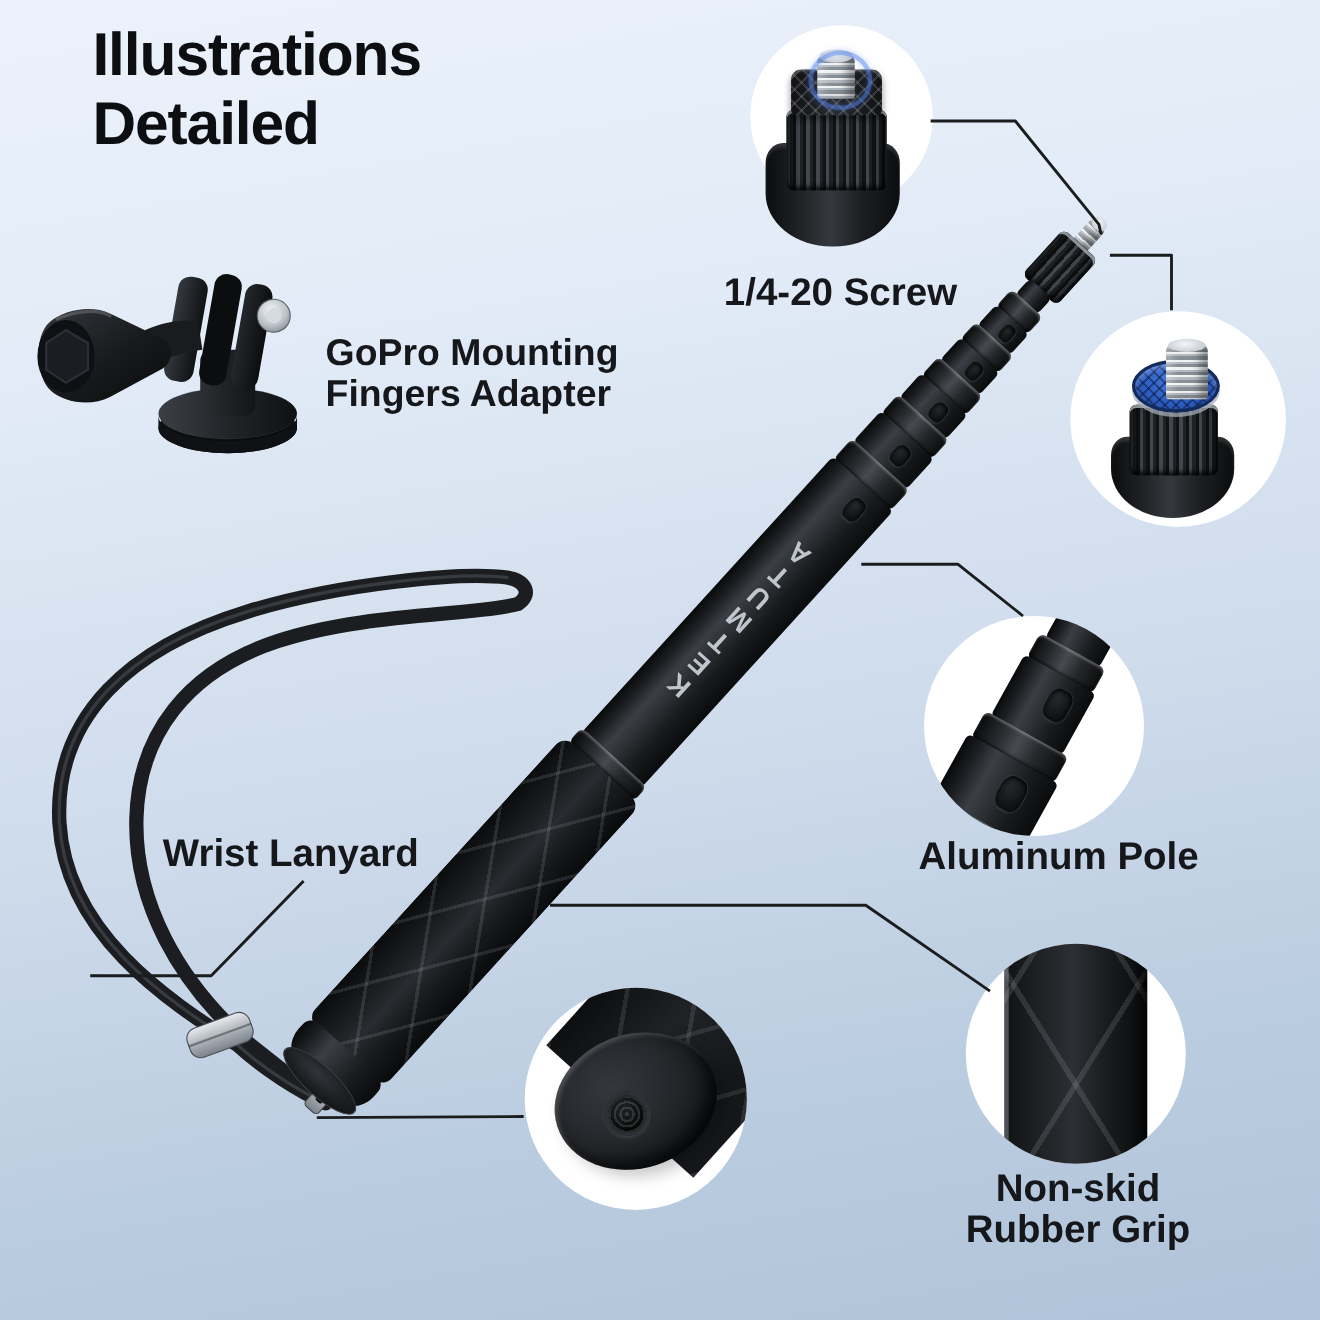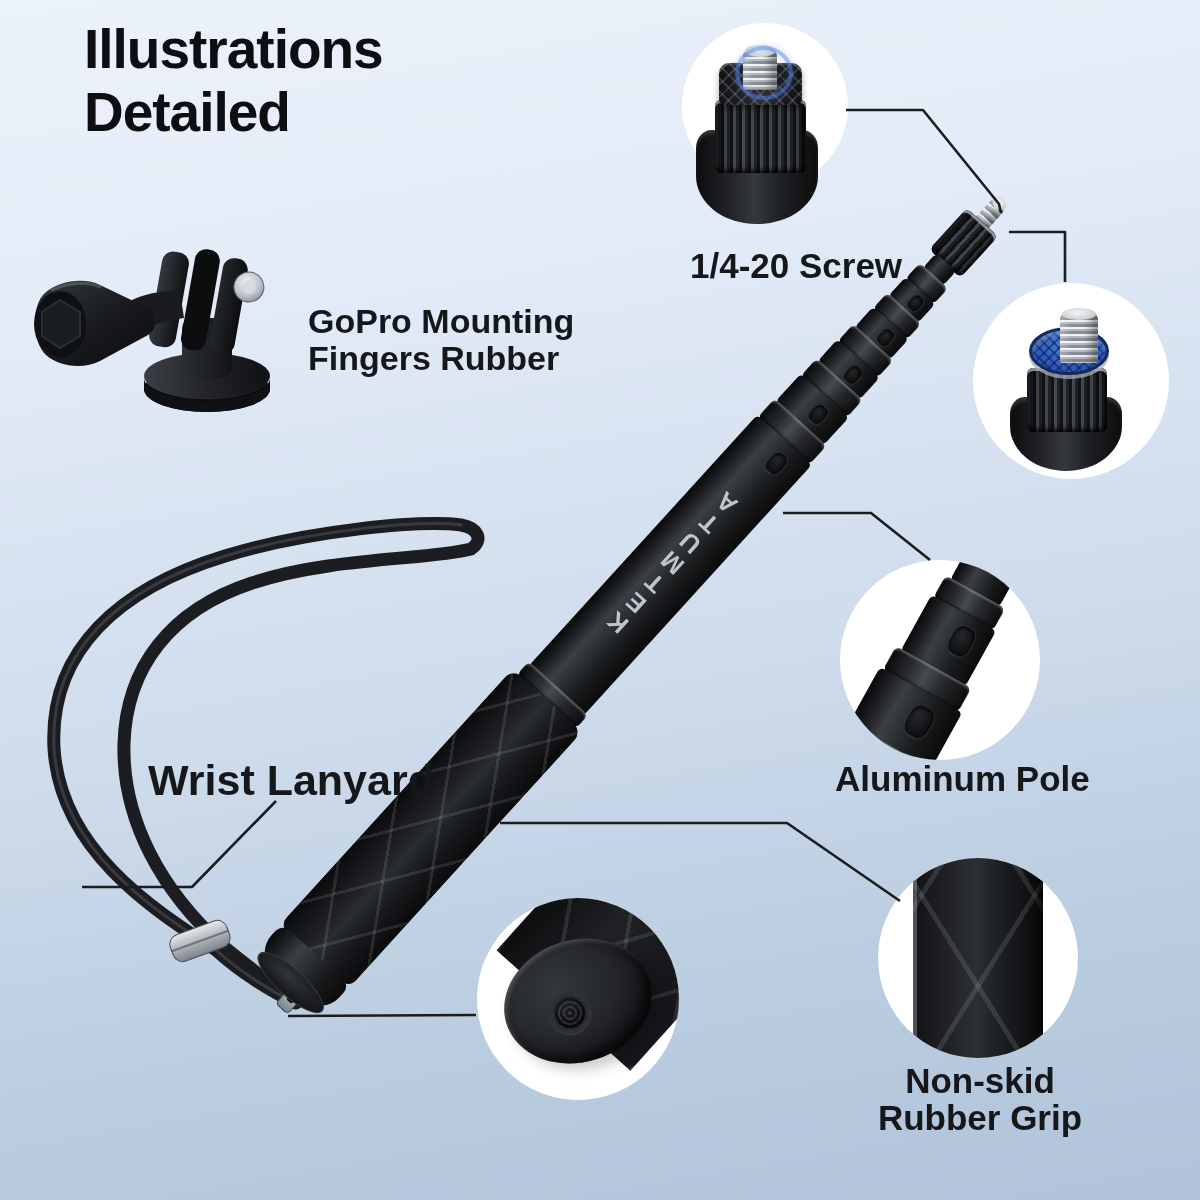--- a/index.html
+++ b/index.html
@@ -6,27 +6,27 @@
   body{width:1200px;height:1200px;overflow:hidden;font-family:"Liberation Sans",sans-serif;}
   .stage{position:relative;width:1200px;height:1200px;overflow:hidden;
     background:linear-gradient(170deg,#ecf2fb 0%,#e2ebf7 25%,#cfdcec 55%,#bacce0 80%,#b0c3d8 100%);}
   svg.layer{position:absolute;left:0;top:0;pointer-events:none;}
   .under{z-index:2;} .over{z-index:7;}
 
   
   .lbl{position:absolute;color:#15171b;font-weight:700;z-index:6;white-space:nowrap;}
   .title{position:absolute;left:84px;top:18px;font-size:55px;line-height:63px;font-weight:700;
     color:#0d0e11;letter-spacing:-1px;z-index:6;}
-  .lbl-screw{left:690px;top:246px;font-size:35px;}
-  .lbl-gopro{left:296px;top:303px;font-size:34px;line-height:37px;margin-left:12px;}
+  .lbl-screw{left:658px;top:246px;font-size:35px;}
+  .lbl-gopro{left:296px;top:303px;font-size:34px;line-height:37px;}
   .lbl-mat{left:968px;top:482px;width:206px;text-align:center;font-size:34px;line-height:36px;}
   .lbl-pole{left:835px;top:759px;width:210px;text-align:center;font-size:35px;}
   .lbl-grip{left:875px;top:1062px;width:210px;text-align:center;font-size:35px;line-height:37px;}
   .lbl-hole{left:428px;top:1106px;width:304px;text-align:center;font-size:35px;}
-  .lbl-lanyard{left:148px;top:756px;font-size:43px;}
+  .lbl-lanyard{left:148px;top:756px;font-size:35px;}
 
   
   .wcircle{position:absolute;background:#ffffff;border-radius:50%;z-index:3;}
   .clip{overflow:hidden;}
   #c1{left:682px;top:23px;width:166px;height:166px;}
   #c2{left:973px;top:283px;width:196px;height:196px;}
   #c3{left:840px;top:560px;width:200px;height:200px;}
   #c4{left:878px;top:858px;width:200px;height:200px;}
   #c5{left:477px;top:898px;width:202px;height:202px;}
   .wcircle>div{position:absolute;}
@@ -275,21 +275,21 @@
 
   <div class="title">
     <div>Illustrations</div>
     <div>Detailed</div>
   </div>
 
   <div class="lbl lbl-screw">1/4-20 Screw</div>
 
   <div class="lbl lbl-gopro">
     <div>GoPro Mounting</div>
-    <div>Fingers Rubber</div>
+    <div>Fingers Adapter</div>
   </div>
 
 
   <div class="lbl lbl-pole">Aluminum Pole</div>
 
   <div class="lbl lbl-grip">
     <div>Non-skid</div>
     <div>Rubber Grip</div>
   </div>
 

